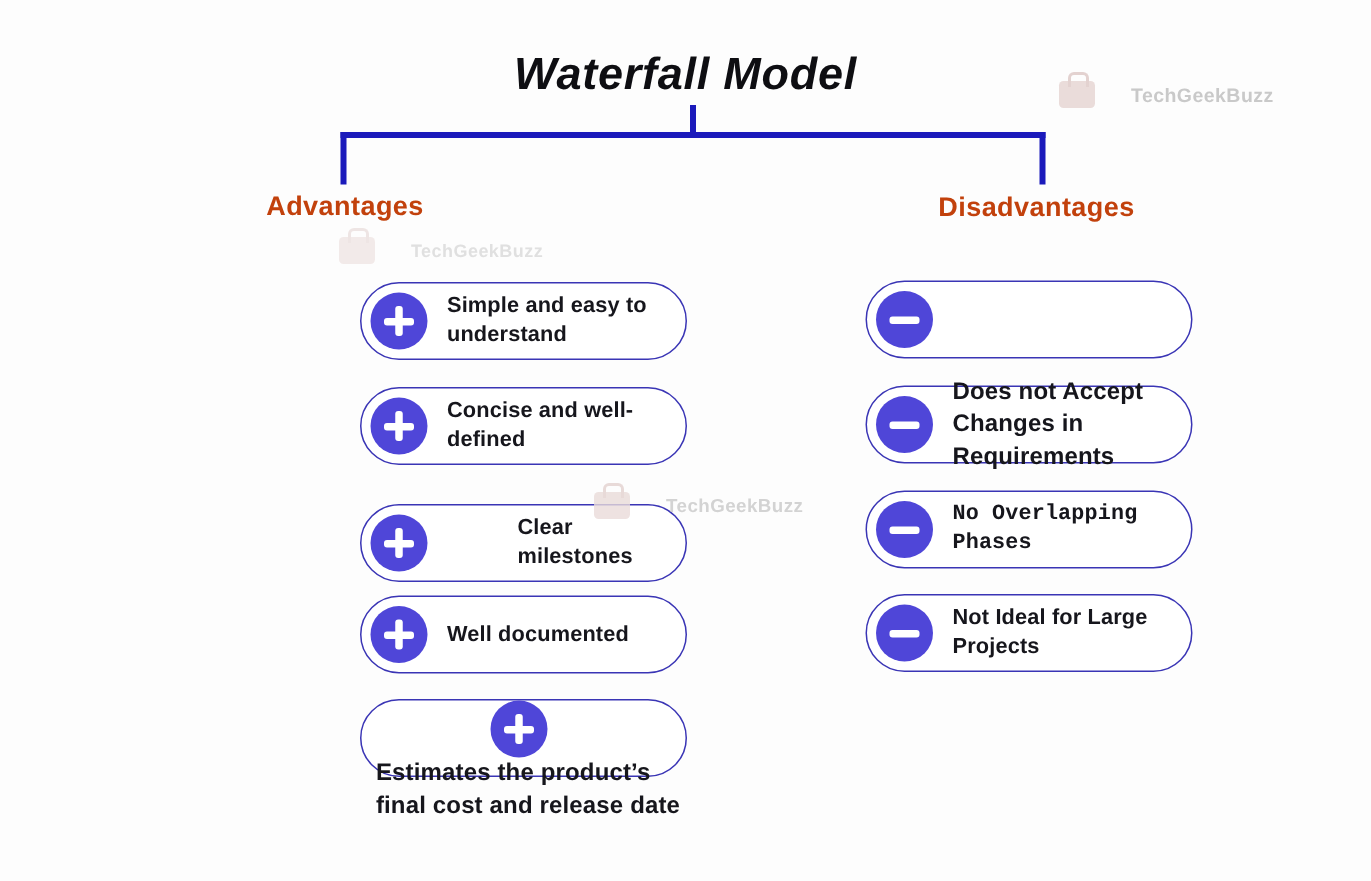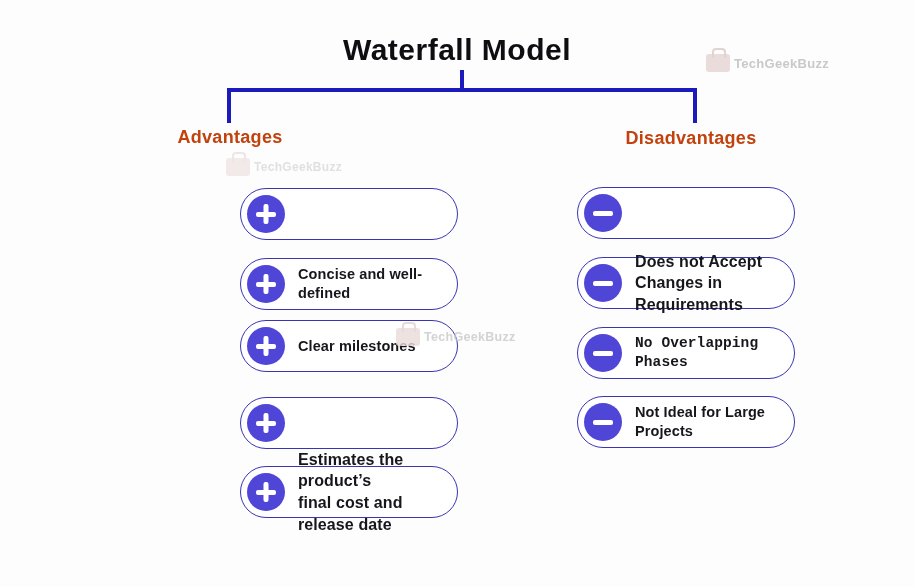--- a/index.html
+++ b/index.html
@@ -7,21 +7,21 @@
     width:914px;height:587px;position:relative;overflow:hidden;
     background:#fdfdfd;
     font-family:"Liberation Sans","DejaVu Sans",sans-serif;
     color:#16161c;
   }
   .abs{position:absolute;}
 
   
   .title{
     left:0;top:33px;width:914px;text-align:center;
-    font-size:30px;font-weight:800;letter-spacing:.5px;color:#0e0e12;
+    font-size:30px;font-weight:800;letter-spacing:.5px;color:#0e0e12;font-style:italic;
   }
 
   
   .line{background:#1b1abb;}
   .stem{left:460px;top:70px;width:4px;height:20px;}
   .hbar{left:227px;top:88px;width:470px;height:4px;}
   .drop-left{left:227px;top:88px;width:4px;height:35px;}
   .drop-right{left:693px;top:88px;width:4px;height:35px;}
 
   
@@ -51,25 +51,25 @@
     width:5px;height:20px;background:#ffffff;border-radius:2px;
     transform:translate(-50%,-50%);
   }
   .pill-text{
     font-size:14.5px;font-weight:700;line-height:1.28;
     white-space:pre-line;color:#16161c;letter-spacing:.1px;
   }
   .pill-text.small{font-size:16px;line-height:1.35;}
 
   
-  .p-a0{top:188px;} .p-a1{top:258px;align-items:center;} .p-a2{top:320px;} .p-a3{top:397px;} .p-a4{top:466px;}
+  .p-a0{top:188px;} .p-a1{top:258px;align-items:center;} .p-a2{top:336px;gap:47px;} .p-a3{top:397px;} .p-a4{top:466px;flex-direction:column;}
   .p-d0{left:577px;top:187px;} .p-d1{left:577px;top:257px;} .p-d2{left:577px;top:327px;font-family:Liberation Mono, monospace;} .p-d3{left:577px;top:396px;}
 
   
-  .wm{display:flex;align-items:center;gap:4px;justify-content:flex-end;}
+  .wm{display:flex;align-items:center;gap:24px;justify-content:flex-end;}
   .wm-icon{
     width:24px;height:18px;background:#eadcda;border-radius:3px;position:relative;
   }
   .wm-icon::before{
     content:"";position:absolute;left:6px;top:-6px;width:10px;height:8px;
     border:2.5px solid #e3d2d0;border-bottom:none;border-radius:4px 4px 0 0;
   }
   .wm-text{font-size:13px;font-weight:700;color:#c9c9c9;letter-spacing:.3px;}
   .wm-1{left:706px;top:54px;}
   .wm-2{left:226px;top:158px;opacity:.55;}
@@ -88,38 +88,41 @@
 <div class="abs line drop-right"></div>
 
 <div class="abs branch-label label-adv">Advantages</div>
 <div class="abs branch-label label-dis">Disadvantages</div>
 
 <div class="col-left">
   <div class="abs pill p-a0" style="left:120px">
     <span class="badge plus">
         <span class="sign-bar"></span>
       </span>
+    <span class="pill-text">Simple and easy to
+understand</span>
   </div>
   <div class="abs pill p-a1" style="left:120px">
     <span class="badge plus">
         <span class="sign-bar"></span>
       </span>
     <span class="pill-text">Concise and well-
 defined</span>
   </div>
   <div class="abs pill p-a2" style="left:120px">
     <span class="badge plus">
         <span class="sign-bar"></span>
       </span>
     <span class="pill-text">Clear milestones</span>
   </div>
   <div class="abs pill p-a3" style="left:120px">
     <span class="badge plus">
         <span class="sign-bar"></span>
       </span>
+    <span class="pill-text">Well documented</span>
   </div>
   <div class="abs pill p-a4" style="left:120px">
     <span class="badge plus">
         <span class="sign-bar"></span>
       </span>
     <span class="pill-text small">Estimates the product’s
 final cost and release date</span>
   </div>
 </div>
 

